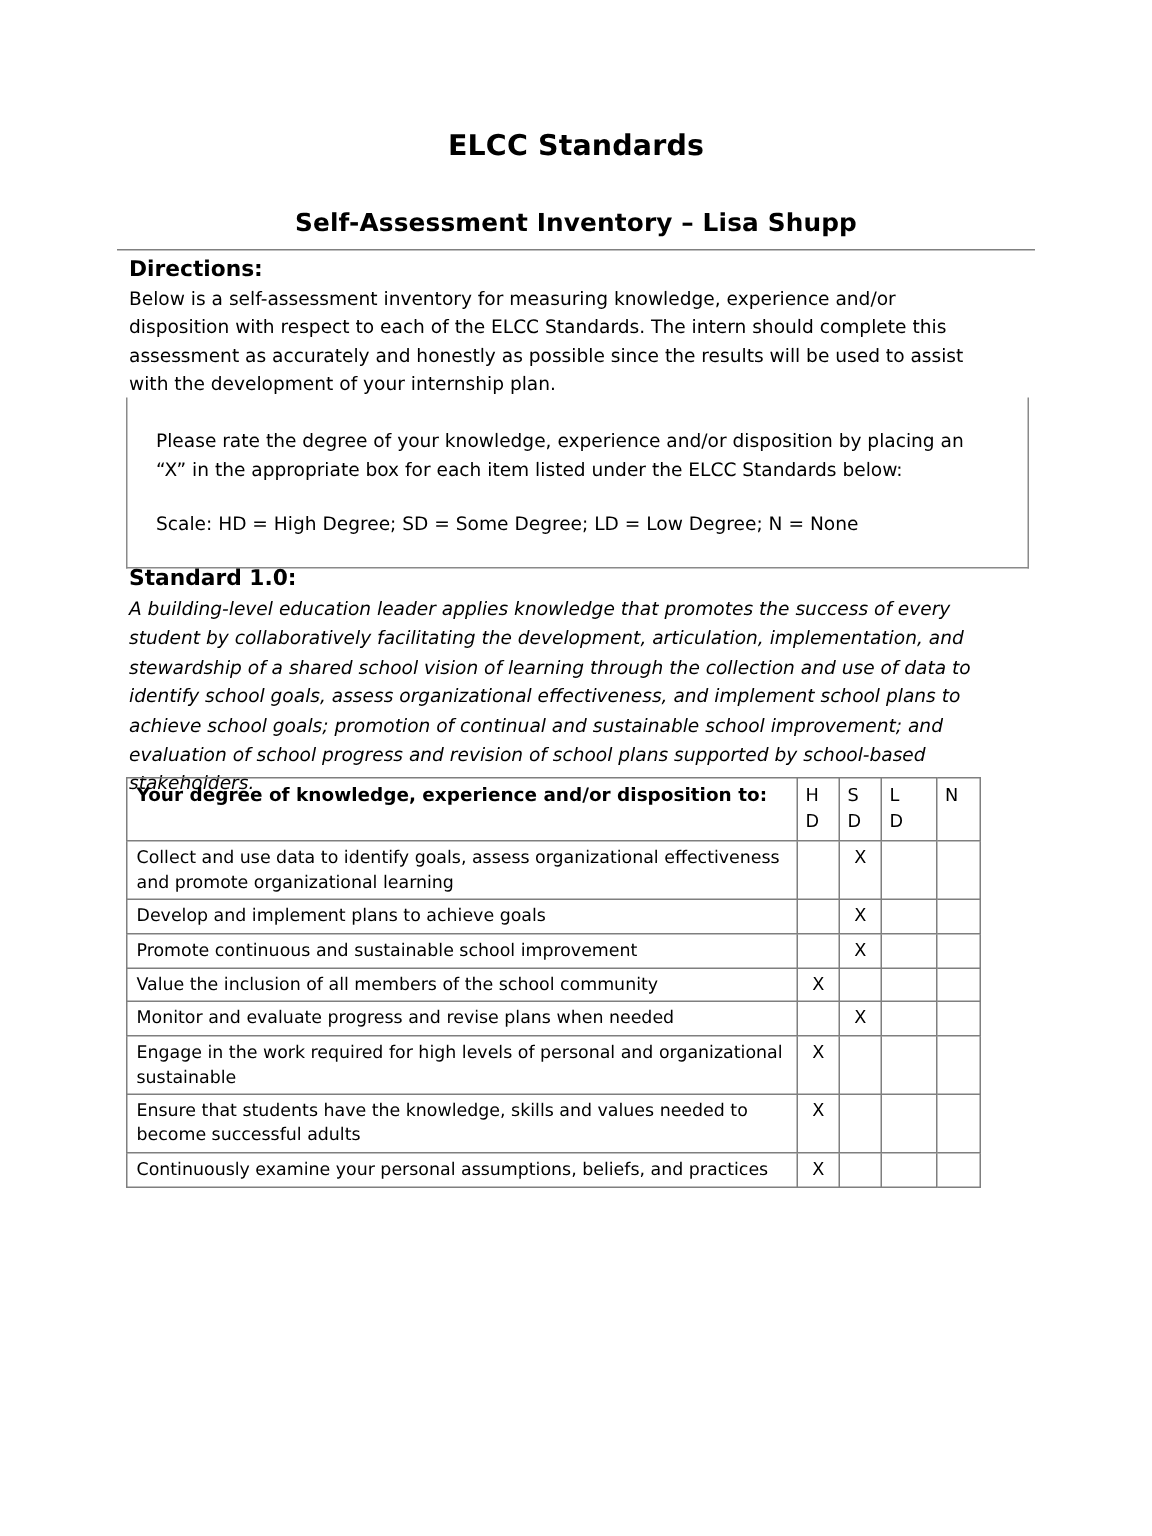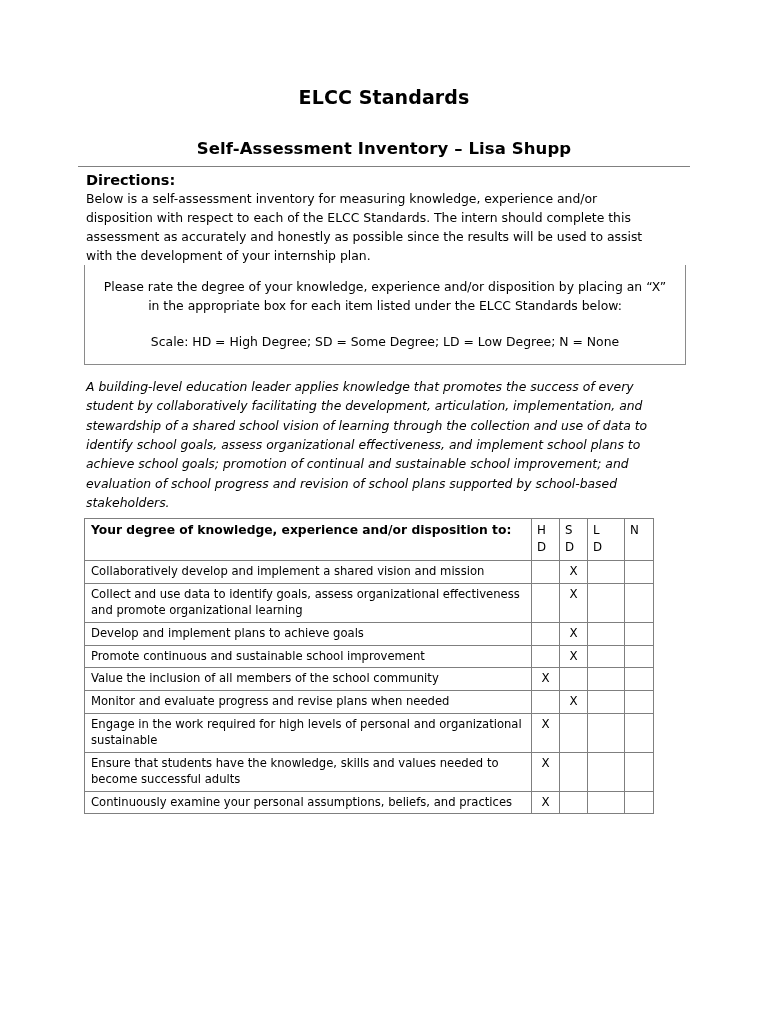--- a/index.html
+++ b/index.html
@@ -83,24 +83,23 @@
     top: 265px;
     width: 602px;
     box-sizing: border-box;
     border-left: 1.2px solid #8a8a8a;
     border-right: 1.2px solid #8a8a8a;
     border-bottom: 1.2px solid #8a8a8a;
     border-top: none;
     padding: 9px 8px 8px 8px;
   }
   .scale-box p {
-    margin: 4px;
+    margin: 11px;
     font-size: 12.4px;
     line-height: 1.52;
-    text-align: center;
   }
   .scale-box p.scale-line {
     margin-top: 17px;
   }
 
   
   .standard-wrap {
     position: absolute;
     left: 86px;
     top: 377px;
@@ -181,20 +180,21 @@
     <div class="directions-heading">Directions:</div>
     <p class="directions-body">Below is a self-assessment inventory for measuring knowledge, experience and/or disposition with respect to each of the ELCC Standards. The intern should complete this assessment as accurately and honestly as possible since the results will be used to assist with the development of your internship plan.</p>
   </div>
 
   <div class="scale-box">
     <p>Please rate the degree of your knowledge, experience and/or disposition by placing an “X” in the appropriate box for each item listed under the ELCC Standards below:</p>
     <p class="scale-line">Scale: HD = High Degree; SD = Some Degree; LD = Low Degree; N = None</p>
   </div>
 
   <div class="standard-wrap">
+    <div class="standard-heading">Standard 1.0:</div>
     <p class="standard-desc">A building-level education leader applies knowledge that promotes the success of every student by collaboratively facilitating the development, articulation, implementation, and stewardship of a shared school vision of learning through the collection and use of data to identify school goals, assess organizational effectiveness, and implement school plans to achieve school goals; promotion of continual and sustainable school improvement; and evaluation of school progress and revision of school plans supported by school-based stakeholders.</p>
   </div>
 
   <table class="assess-table">
     <colgroup>
       <col class="c-prompt">
       <col class="c-hd">
       <col class="c-sd">
       <col class="c-ld">
       <col class="c-n">
@@ -203,27 +203,20 @@
       <tr>
         <th class="hdr-prompt">Your degree of knowledge, experience and/or disposition to:</th>
         <th class="hdr-scale"><span>H</span><br><span>D</span></th>
         <th class="hdr-scale"><span>S</span><br><span>D</span></th>
         <th class="hdr-scale"><span>L</span><br><span>D</span></th>
         <th class="hdr-scale">N</th>
       </tr>
     </thead>
     <tbody>
         <tr>
-          <td class="item-cell">Collaboratively develop and implement a shared vision and mission</td>
-          <td class="mark-cell"></td>
-          <td class="mark-cell">X</td>
-          <td class="mark-cell"></td>
-          <td class="mark-cell"></td>
-        </tr>
-        <tr>
           <td class="item-cell">Collect and use data to identify goals, assess organizational effectiveness and promote organizational learning</td>
           <td class="mark-cell"></td>
           <td class="mark-cell">X</td>
           <td class="mark-cell"></td>
           <td class="mark-cell"></td>
         </tr>
         <tr>
           <td class="item-cell">Develop and implement plans to achieve goals</td>
           <td class="mark-cell"></td>
           <td class="mark-cell">X</td>

